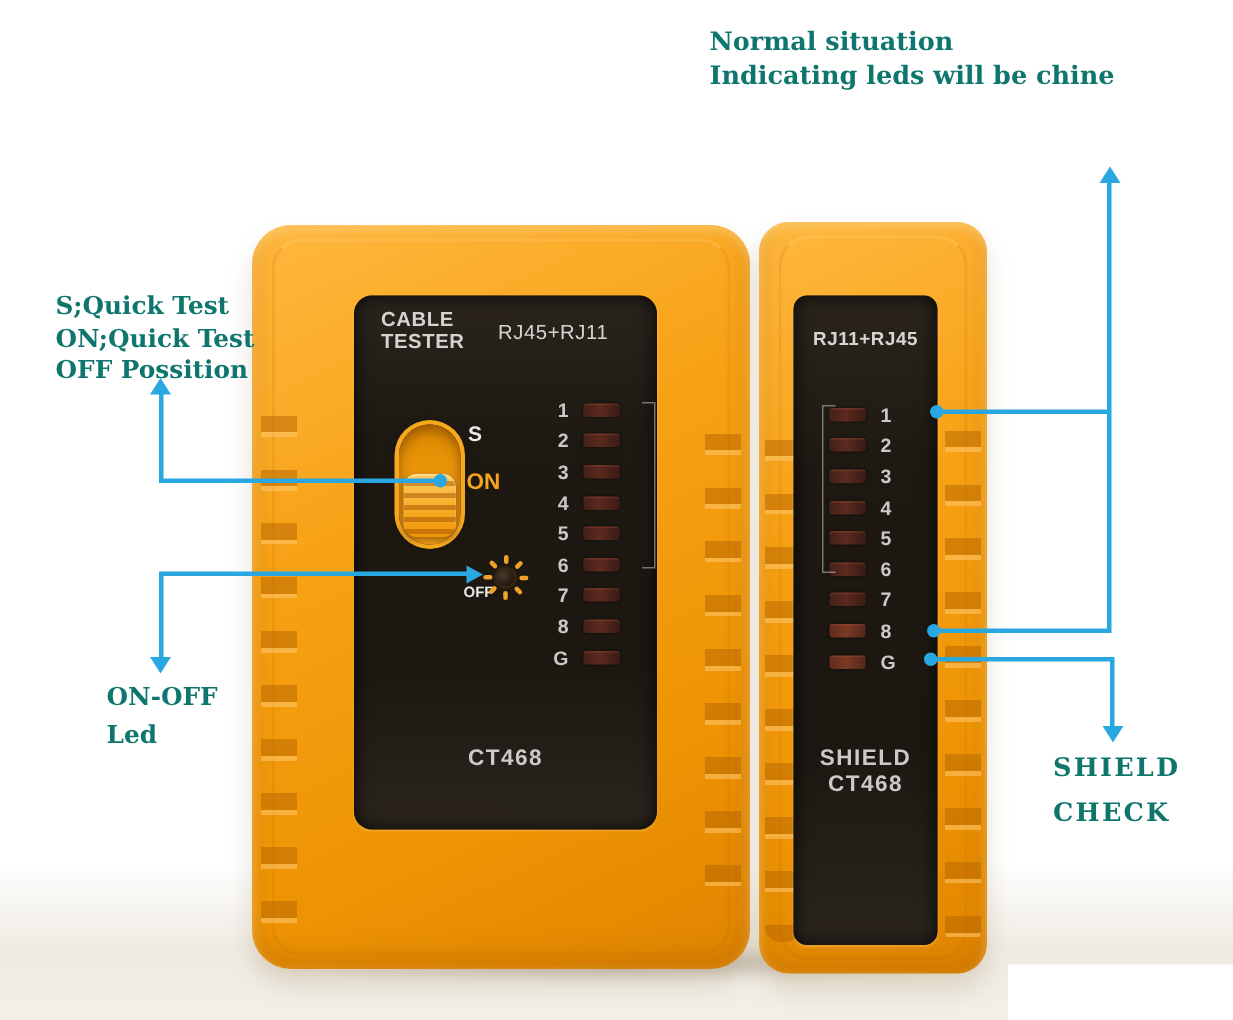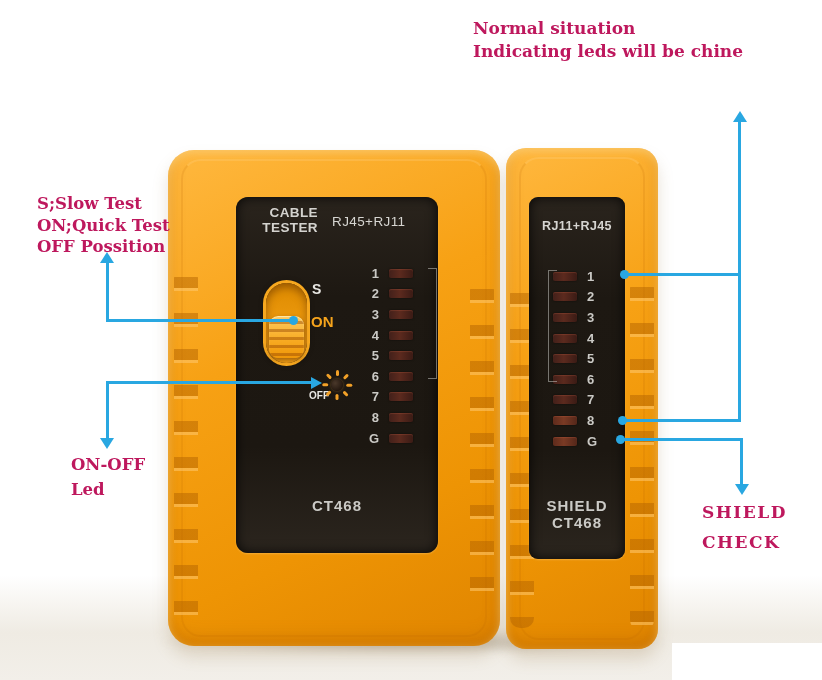--- a/index.html
+++ b/index.html
@@ -26,22 +26,22 @@
                    rgba(255,200,110,.55) 20px 23px,rgba(0,0,0,0) 23px 36px);}
   .master .ribs-left{left:6px;top:118px;height:360px;}
   .master .ribs-right{right:6px;top:130px;height:330px;}
   .remote .ribs-left{left:4px;top:136px;height:344px;}
   .remote .ribs-right{right:4px;top:130px;height:352px;}
   
   .panel{position:absolute;border-radius:12px;color:#d6d5d1;
          background:linear-gradient(180deg,#2a241d 0%,#1d1812 28%,#1c1711 70%,#2b251e 100%);
          box-shadow:inset 0 0 12px rgba(0,0,0,.85), 0 1px 2px rgba(255,215,140,.35);}
   .master-panel{left:68px;top:47px;width:202px;height:356px;}
-  .remote-panel{left:23px;top:49px;width:96px;height:362px;border-radius:9px;}
-  .brand{position:absolute;left:18px;top:8px;width:64px;text-align:right;
+  .remote-panel{left:23px;top:49px;width:96px;height:433px;border-radius:9px;}
+  .brand{position:absolute;left:18px;top:8px;width:64px;text-align:left;
          font-size:13.5px;font-weight:bold;line-height:15px;letter-spacing:.4px;color:#d4d3cf;}
   .ports-m{position:absolute;left:96px;top:17px;font-size:13.5px;font-weight:normal;letter-spacing:.4px;}
   .ports-r{position:absolute;left:0;top:22px;width:100%;text-align:center;
            font-size:12.5px;font-weight:bold;letter-spacing:.4px;}
   
   .switch{position:absolute;left:30px;top:86px;width:41px;height:80px;border-radius:21px;
           background:linear-gradient(180deg,#dd8a00 0%,#ef9c10 60%,#f6a418 100%);
           box-shadow:inset 0 4px 8px rgba(95,45,0,.55), 0 0 0 3px #f7a81f, 0 0 7px rgba(0,0,0,.45);}
   .thumb{position:absolute;left:3px;top:33px;width:35px;height:42px;border-radius:9px;
          background:repeating-linear-gradient(180deg,rgba(120,55,0,0) 0 5px,rgba(150,70,0,.45) 5px 8px),
@@ -78,21 +78,21 @@
   .bracket{position:absolute;width:8px;}
   .bracket-m{left:192px;top:71px;height:109px;
        border-top:1px solid rgba(195,195,190,.55);border-bottom:1px solid rgba(195,195,190,.55);
        border-right:1px solid rgba(195,195,190,.55);}
   .bracket-r{left:19px;top:73px;height:110px;
        border-top:1px solid rgba(195,195,190,.55);border-bottom:1px solid rgba(195,195,190,.55);
        border-left:1px solid rgba(195,195,190,.55);}
   .model{position:absolute;left:0;top:300px;width:100%;text-align:center;
          font-size:15px;font-weight:bold;line-height:17px;letter-spacing:1px;color:#cbcac6;}
   
-  .note{position:absolute;font-family:"DejaVu Serif",serif;font-weight:700;color:#be185d;}
+  .note{position:absolute;font-family:"DejaVu Serif",serif;font-weight:700;color:#0f766e;}
   .note-normal{left:473px;top:17px;font-size:17px;line-height:22.5px;}
   .note-switch{left:37px;top:193px;font-size:16.5px;line-height:21.5px;}
   .note-onoff{left:71px;top:452px;font-size:16.5px;line-height:25px;}
   .note-shield{left:702px;top:497px;font-size:17px;line-height:30px;letter-spacing:1.5px;}
   
   .bl{position:absolute;background:#29a7e1;}
   .dotb{position:absolute;width:9px;height:9px;border-radius:50%;background:#29a7e1;}
   .ar{position:absolute;width:0;height:0;}
   .ar-up{border-left:7px solid transparent;border-right:7px solid transparent;border-bottom:11px solid #29a7e1;}
   .ar-down{border-left:7px solid transparent;border-right:7px solid transparent;border-top:11px solid #29a7e1;}
@@ -245,21 +245,21 @@
       </div>
     </div>
   </div>
 
   <div class="note note-normal">
     <div>Normal situation</div>
     <div>Indicating leds will be chine</div>
   </div>
 
   <div class="note note-switch">
-    <div>S;Slow Test</div>
+    <div>S;Quick Test</div>
     <div>ON;Quick Test</div>
     <div>OFF Possition</div>
   </div>
 
   <div class="note note-onoff">
     <div>ON-OFF</div>
     <div>Led</div>
   </div>
 
   <div class="note note-shield">

